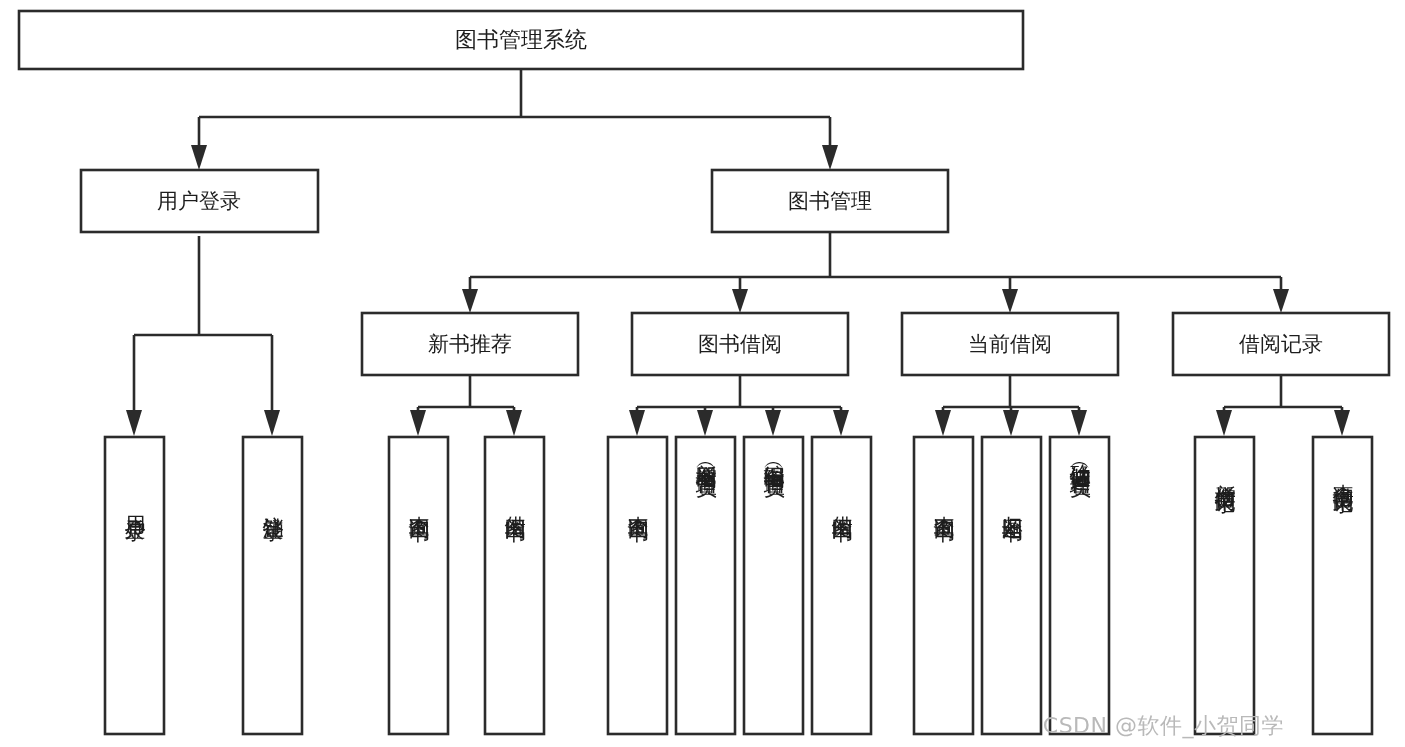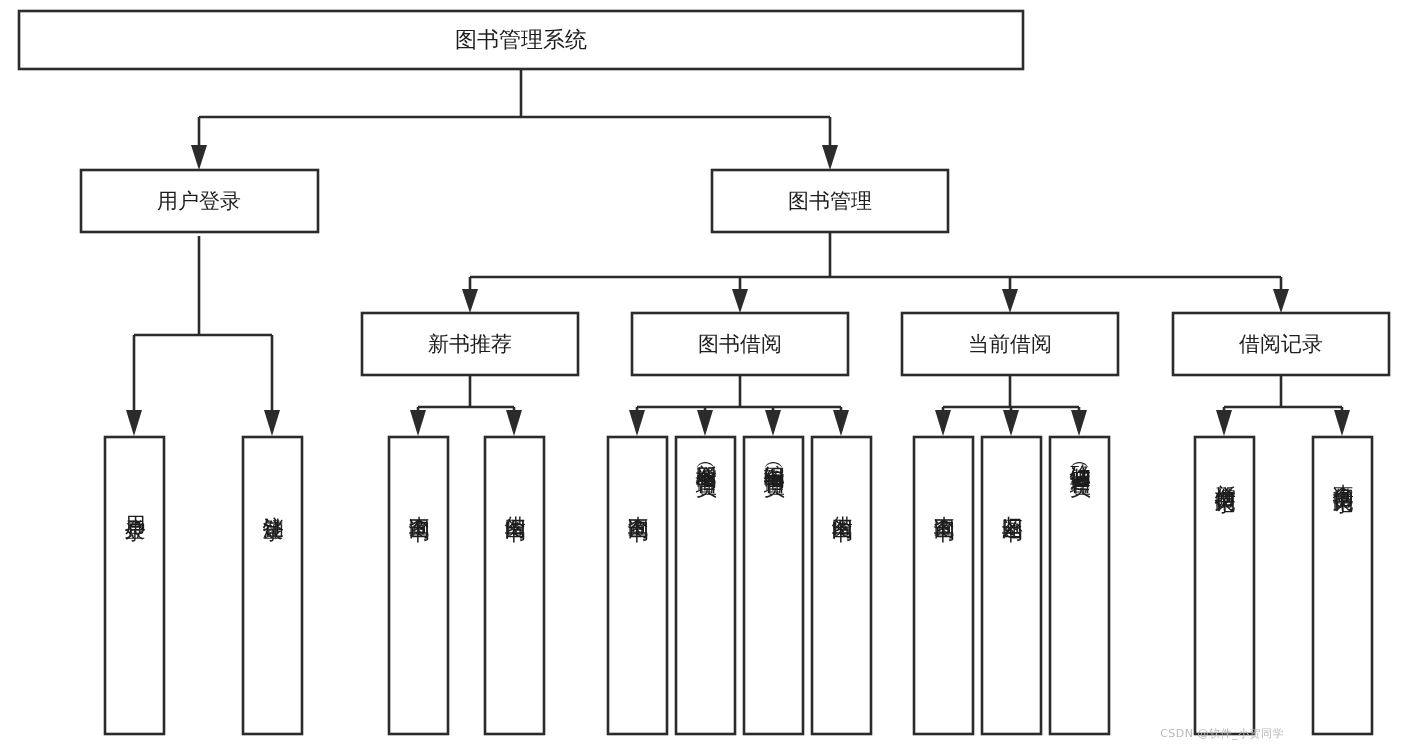--- a/index.html
+++ b/index.html
@@ -66,21 +66,21 @@
     line-height: 1.12;
     color: #1d1d1d;
     letter-spacing: 2px;
     white-space: nowrap;
   }
   .watermark {
     position: absolute;
     right: 8px;
     bottom: 6px;
     font-family: "DejaVu Sans", "Liberation Sans", sans-serif;
-    font-size: 11px;
+    font-size: 22px;
     color: #b9b9b9;
     letter-spacing: 0.5px;
     white-space: nowrap;
   }
 </style>
 </head>
 <body>
 
 <div id="diagram-root">
 

